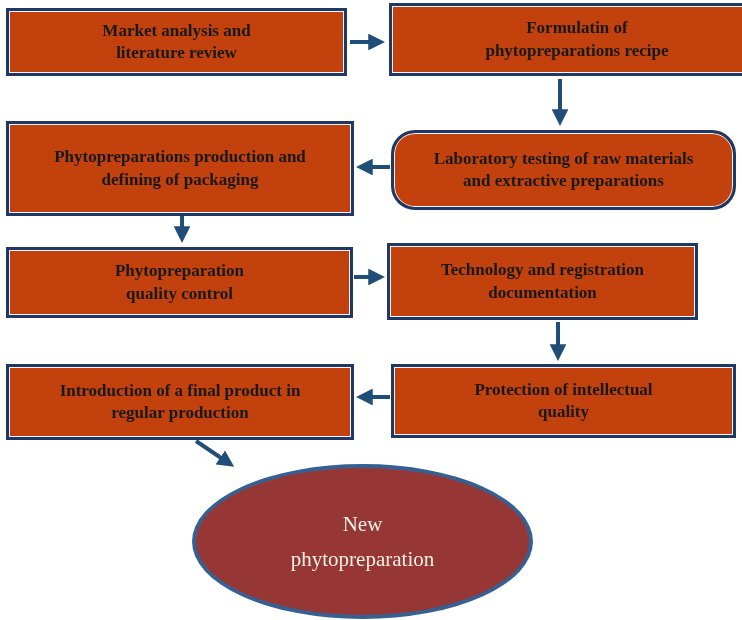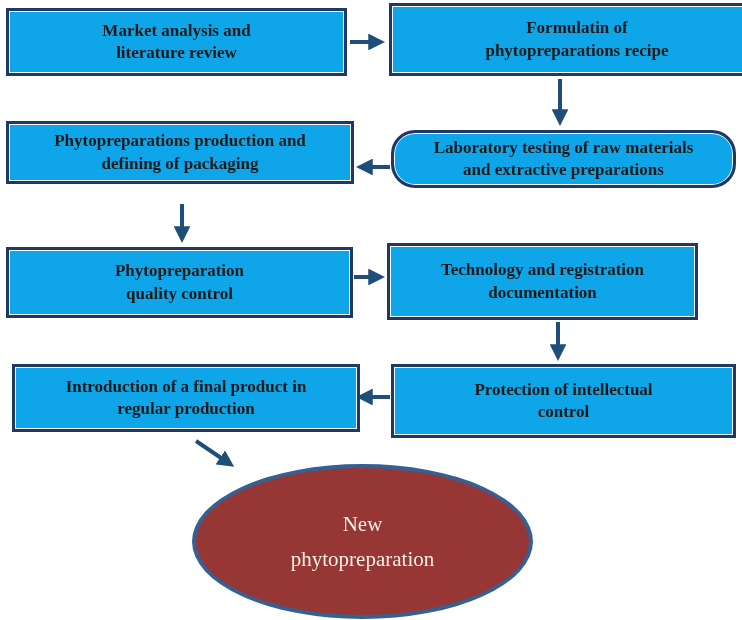--- a/index.html
+++ b/index.html
@@ -10,21 +10,21 @@
   #canvas {
     position: relative;
     width: 742px;
     height: 620px;
     background: #ffffff;
     font-family: "Liberation Serif", "DejaVu Serif", serif;
     overflow: hidden;
   }
   .flow-box {
     position: absolute;
-    background: #0ea5e9;
+    background: #c2410c;
     border: 3px solid #1f3864;
     box-shadow: inset 0 0 0 1px #f4f7fb;
     display: flex;
     align-items: center;
     justify-content: center;
     box-sizing: border-box;
   }
   .flow-box .label {
     font-weight: bold;
     font-size: 17px;
@@ -60,25 +60,25 @@
     font-weight: normal;
     font-size: 21px;
     line-height: 1.65;
     color: #f5f0e4;
     text-align: center;
     white-space: pre-line;
   }
   
   #box-market        { left: 6px;   top: 8px;   width: 341px; height: 68px; }
   #box-formulation   { left: 389px; top: 3px;   width: 376px; height: 73px; }
-  #box-production    { left: 6px;   top: 121px; width: 348px; height: 63px; }
-  #box-laboratory    { left: 391px; top: 130px; width: 345px; height: 58px; border-radius: 24px; }
+  #box-production    { left: 6px;   top: 121px; width: 348px; height: 95px; }
+  #box-laboratory    { left: 391px; top: 130px; width: 345px; height: 80px; border-radius: 24px; }
   #box-quality       { left: 6px;   top: 247px; width: 347px; height: 71px; }
   #box-technology    { left: 387px; top: 243px; width: 311px; height: 77px; }
-  #box-introduction  { left: 12px;   top: 364px; width: 348px; height: 68px; }
+  #box-introduction  { left: 6px;   top: 364px; width: 348px; height: 76px; }
   #box-protection    { left: 391px; top: 364px; width: 345px; height: 74px; }
 </style>
 </head>
 <body>
 
 <div id="canvas">
 
   <svg id="arrow-layer" viewBox="0 0 742 620" xmlns="http://www.w3.org/2000/svg">
     <defs>
       <marker id="head" viewBox="0 0 10 10" refX="7" refY="5" markerWidth="4.2" markerHeight="4.2" orient="auto-start-reverse">
@@ -127,21 +127,21 @@
 documentation</div>
   </div>
 
   <div class="flow-box" id="box-introduction">
     <div class="label">Introduction of a final product in
 regular production</div>
   </div>
 
   <div class="flow-box" id="box-protection">
     <div class="label">Protection of intellectual
-control</div>
+quality</div>
   </div>
 
   <div class="terminal-ellipse">
     <div class="label">New
 phytopreparation</div>
   </div>
 
 </div>
 
 </body></html>

